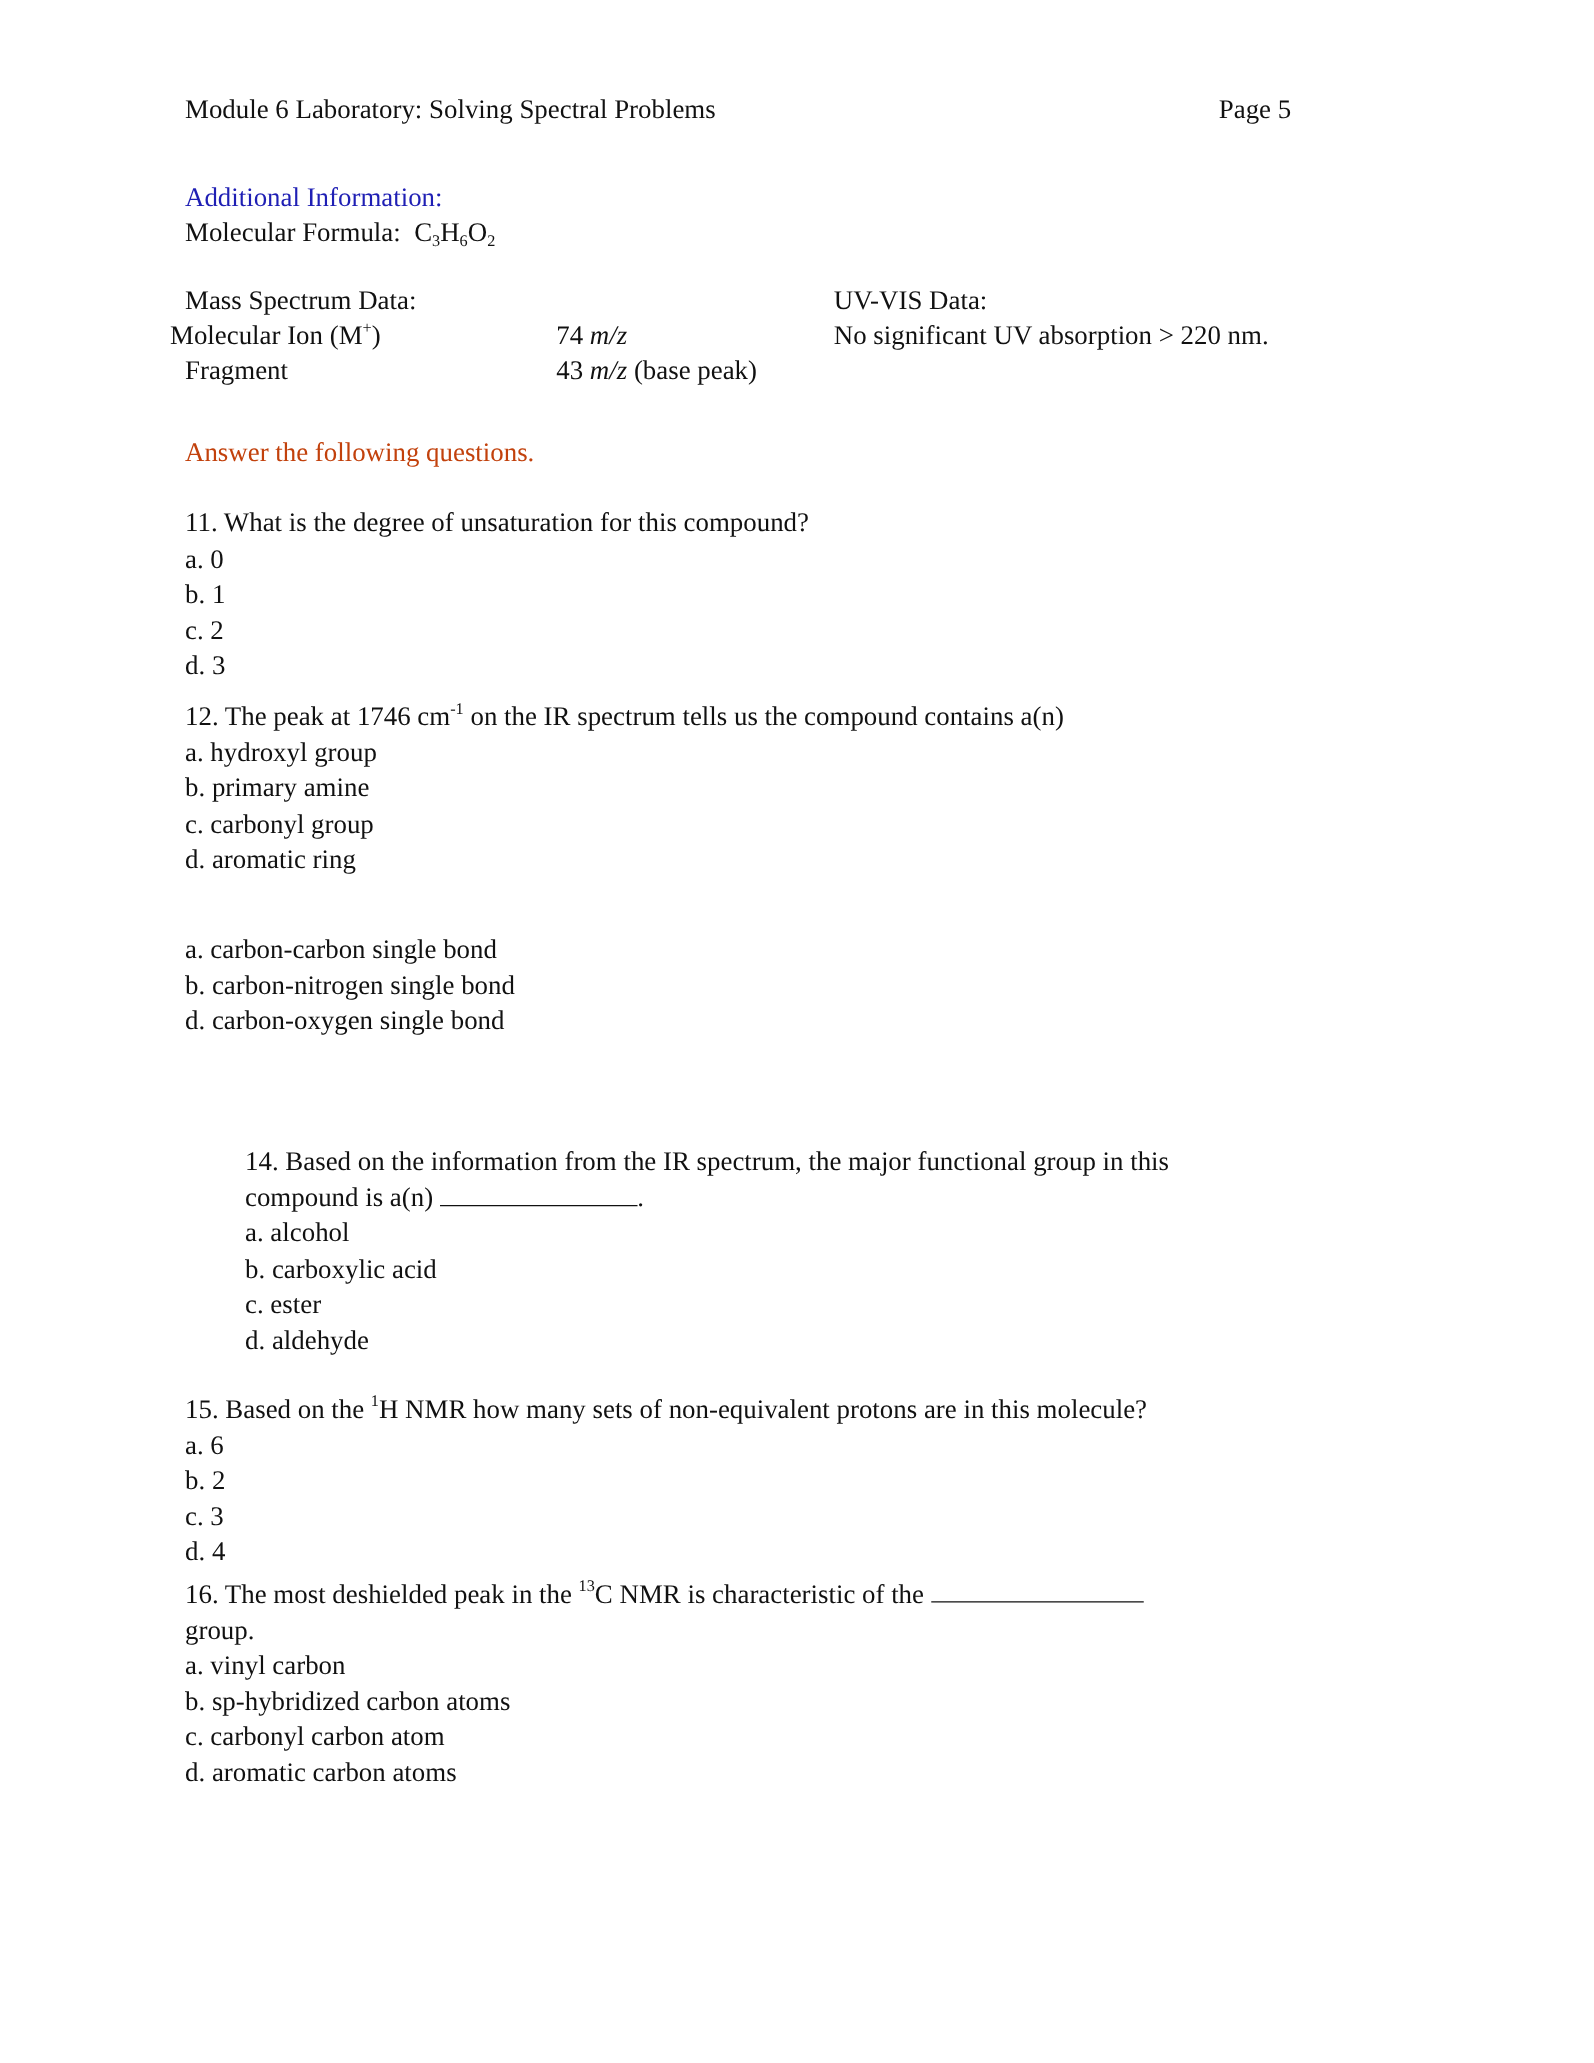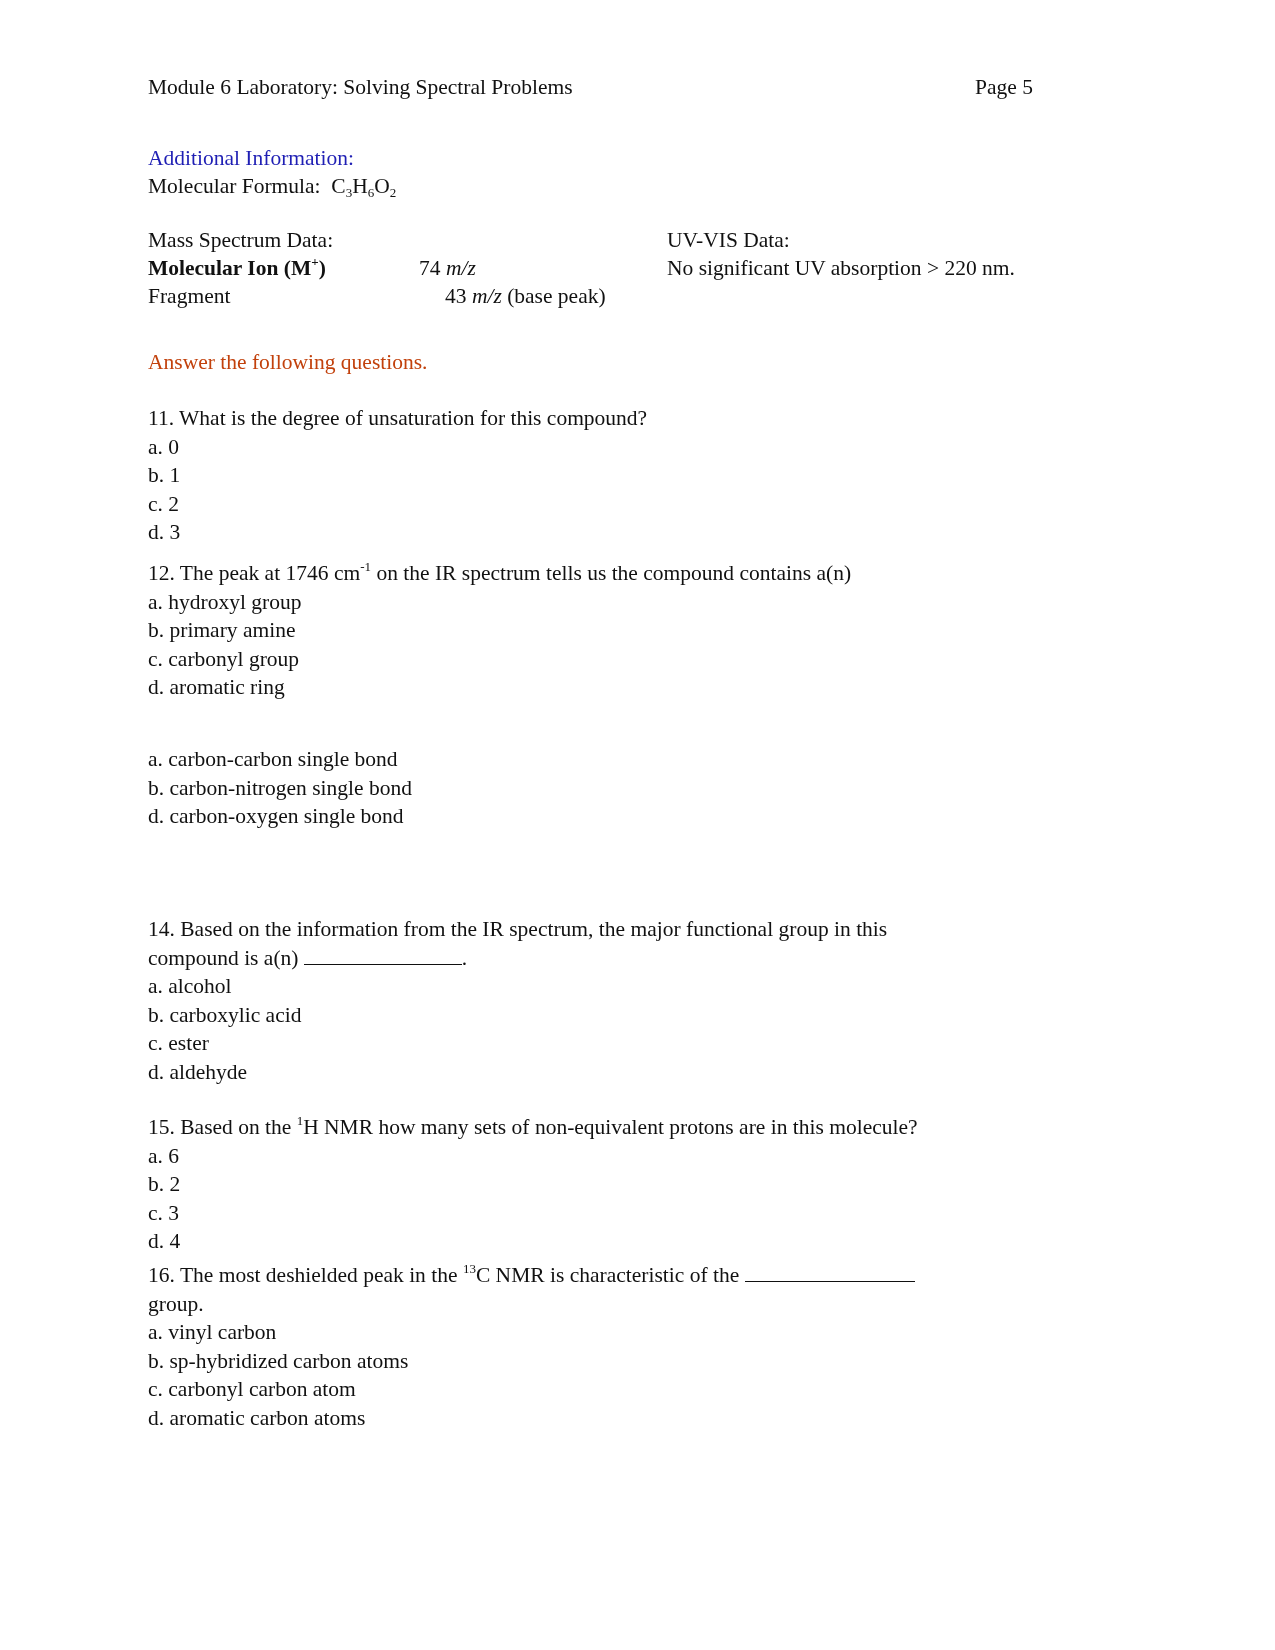--- a/index.html
+++ b/index.html
@@ -22,22 +22,22 @@
   <div class="abs" style="left:148px; top:73px;">Module 6 Laboratory: Solving Spectral Problems</div>
   <div class="abs" style="left:975px; top:73px;">Page 5</div>
 
   <div class="abs blue" style="left:148px; top:144px;">Additional Information:</div>
   <div class="abs" style="left:148px; top:172px;">
     <span>Molecular Formula:</span>&nbsp;
     <span><span>C</span><sub>3</sub><span>H</span><sub>6</sub><span>O</span><sub>2</sub></span>
   </div>
 
   <div class="abs" style="left:148px; top:226px;">Mass Spectrum Data:</div>
-  <div class="abs" style="left:148px; top:254px;font-weight:bold;"><span>Molecular Ion (M</span><sup>+</sup><span>)</span></div>
-  <div class="abs" style="left:419px; top:254px;"><span>74</span> <i>m/z</i></div>
+  <div class="abs" style="left:136px; top:254px;"><span>Molecular Ion (M</span><sup>+</sup><span>)</span></div>
+  <div class="abs" style="left:445px; top:254px;"><span>74</span> <i>m/z</i></div>
   <div class="abs" style="left:148px; top:282px;">Fragment</div>
   <div class="abs" style="left:445px; top:282px;"><span>43</span> <i>m/z</i> <span>(base peak)</span></div>
 
   <div class="abs" style="left:667px; top:226px;">UV-VIS Data:</div>
   <div class="abs" style="left:667px; top:254px;">No significant UV absorption &gt; 220 nm.</div>
 
   <div class="abs orange" style="left:148px; top:348px;">Answer the following questions.</div>
 
   <div class="block" style="top:404px;">
     <div class="line"><span>11.</span> <span>What is the degree of unsaturation for this compound?</span></div>
@@ -54,21 +54,21 @@
     <div class="line">c. carbonyl group</div>
     <div class="line">d. aromatic ring</div>
   </div>
 
   <div class="block" style="top:745px;">
     <div class="line">a. carbon-carbon single bond</div>
     <div class="line">b. carbon-nitrogen single bond</div>
     <div class="line">d. carbon-oxygen single bond</div>
   </div>
 
-  <div class="block" style="top:915px;">
+  <div class="block" style="top:915px;margin-left:48px;">
     <div class="line"><span>14.</span><span> Based on the information from the IR spectrum, the major functional group in this</span></div>
     <div class="line"><span>compound is a(n) </span><span class="blank" style="width:158px;"></span><span>.</span></div>
     <div class="line">a. alcohol</div>
     <div class="line">b. carboxylic acid</div>
     <div class="line">c. ester</div>
     <div class="line">d. aldehyde</div>
   </div>
 
   <div class="block" style="top:1113px;">
     <div class="line"><span>15.</span><span> Based on the </span><sup>1</sup><span>H NMR how many sets of non-equivalent protons are in this molecule?</span></div>

